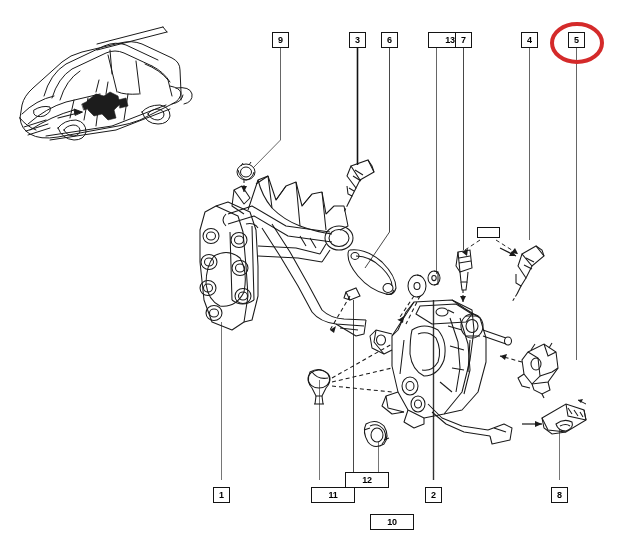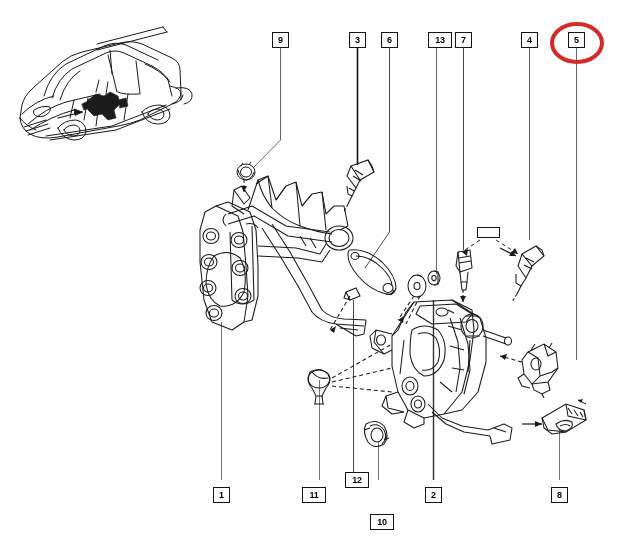--- a/index.html
+++ b/index.html
@@ -36,21 +36,21 @@
     line-height: 14px;
     text-align: center;
     font-size: 9px;
     font-weight: bold;
     font-family: "Liberation Sans", sans-serif;
     color: #000000;
     letter-spacing: -0.2px;
     z-index: 6;
   }
   .callout-box.wide {
-    width: 24px;
+    width: 44px;
   }
   .blank-box {
     position: absolute;
     box-sizing: border-box;
     background: #ffffff;
     border: 1.4px solid #111111;
     z-index: 6;
   }
 </style>
 </head>
@@ -395,21 +395,21 @@
 
   <div class="callout-box" style="left:272px; top:32px;">9</div>
   <div class="callout-box" style="left:349px; top:32px;">3</div>
   <div class="callout-box" style="left:381px; top:32px;">6</div>
   <div class="callout-box wide" style="left:428px; top:32px;">13</div>
   <div class="callout-box" style="left:455px; top:32px;">7</div>
   <div class="callout-box" style="left:521px; top:32px;">4</div>
   <div class="callout-box" style="left:568px; top:32px;">5</div>
 
   <div class="callout-box" style="left:213px; top:487px;">1</div>
-  <div class="callout-box wide" style="left:302px; top:487px;">11</div>
+  <div class="callout-box wide" style="left:311px; top:487px;">11</div>
   <div class="callout-box wide" style="left:345px; top:472px;">12</div>
   <div class="callout-box wide" style="left:370px; top:514px;">10</div>
   <div class="callout-box" style="left:425px; top:487px;">2</div>
   <div class="callout-box" style="left:551px; top:487px;">8</div>
 
   <div class="blank-box" style="left:477px; top:227px; width:23px; height:11px;"></div>
 
 </div>
 
 </body></html>

